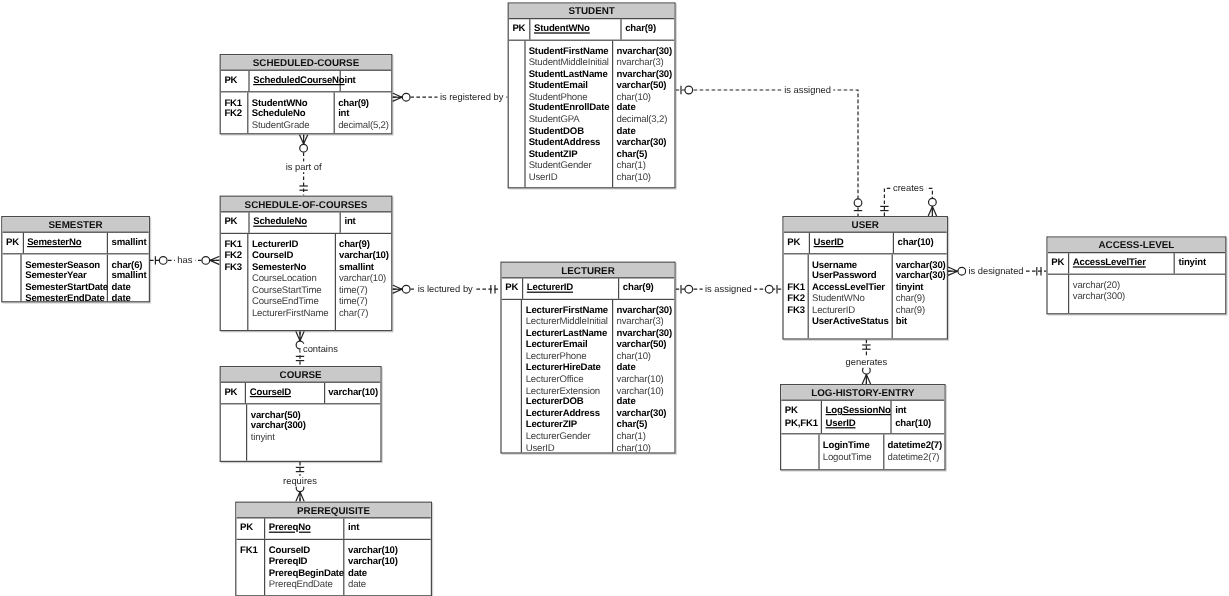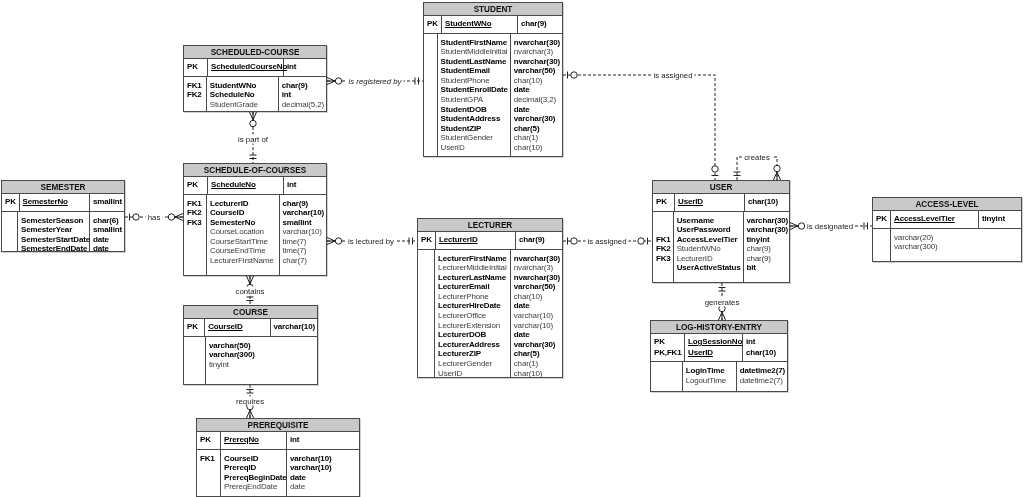--- a/index.html
+++ b/index.html
@@ -553,24 +553,24 @@
             <div class="row-line">LogoutTime</div>
           </div>
           <div class="col type">
             <div class="row-line b">datetime2(7)</div>
             <div class="row-line">datetime2(7)</div>
           </div>
         </div>
       </div>
     </div>
   <div id="labels">
-      <div class="rel-label" style="left: 375px; top: 81px; font-style: italic;">is registered by</div>
+      <div class="rel-label" style="left: 393px; top: 81px;">is registered by</div>
       <div class="rel-label" style="left: 253px; top: 139px;">is part of</div>
       <div class="rel-label" style="left: 154px; top: 217px;">has</div>
-      <div class="rel-label" style="left: 250px; top: 291px;">contains</div>
+      <div class="rel-label" style="left: 267px; top: 291px;">contains</div>
       <div class="rel-label" style="left: 250px; top: 401px;">requires</div>
       <div class="rel-label" style="left: 371px; top: 241px;">is lectured by</div>
       <div class="rel-label" style="left: 607px; top: 241px;">is assigned</div>
       <div class="rel-label" style="left: 673px; top: 75px;">is assigned</div>
       <div class="rel-label" style="left: 757px; top: 157px;">creates</div>
       <div class="rel-label" style="left: 830px; top: 226px;">is designated</div>
       <div class="rel-label" style="left: 722px; top: 302px;">generates</div>
     </div>
 </div>
 

